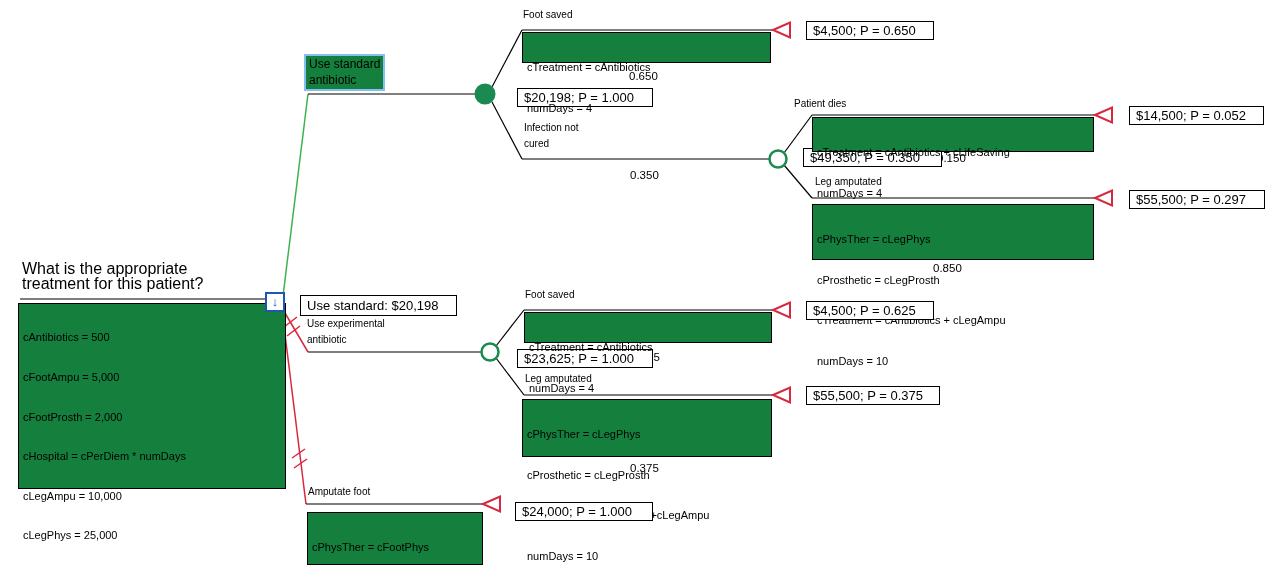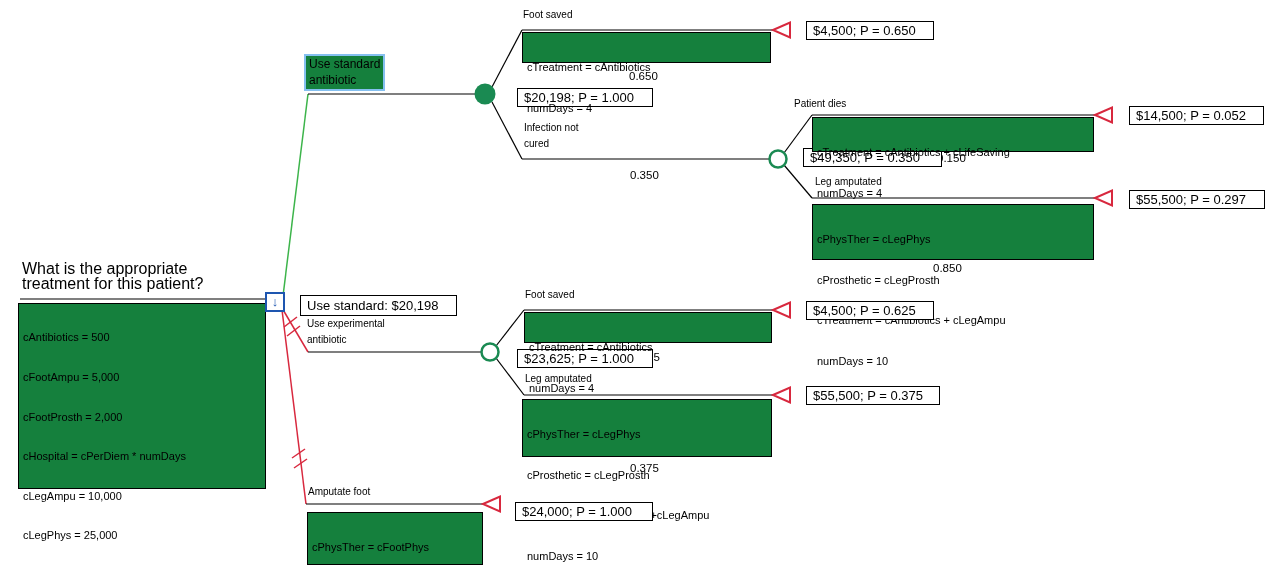--- a/index.html
+++ b/index.html
@@ -70,21 +70,21 @@
     <polygon points="1095,115 1112,107.5 1112,122.5" fill="#fff" stroke="#d8283e" stroke-width="2"></polygon>
     <polygon points="1095,198 1112,190.5 1112,205.5" fill="#fff" stroke="#d8283e" stroke-width="2"></polygon>
     <polygon points="773,310 790,302.5 790,317.5" fill="#fff" stroke="#d8283e" stroke-width="2"></polygon>
     <polygon points="773,395 790,387.5 790,402.5" fill="#fff" stroke="#d8283e" stroke-width="2"></polygon>
     <polygon points="483,504 500,496.5 500,511.5" fill="#fff" stroke="#d8283e" stroke-width="2"></polygon>
   </svg>
 
   <div class="q" style="left:22px; top:262px;"><span>What is the appropriate</span>
 <span>treatment for this patient?</span></div>
 
-  <div class="varbox" style="left:18px; top:303px; width:248px; height:186px; line-height:13.2px;">
+  <div class="varbox" style="left:18px; top:303px; width:268px; height:186px; line-height:13.2px;">
     <div>cAntibiotics = 500</div>
     <div>cFootAmpu = 5,000</div>
     <div>cFootProsth = 2,000</div>
     <div>cHospital = cPerDiem * numDays</div>
     <div>cLegAmpu = 10,000</div>
     <div>cLegPhys = 25,000</div>
     
     
     
     

